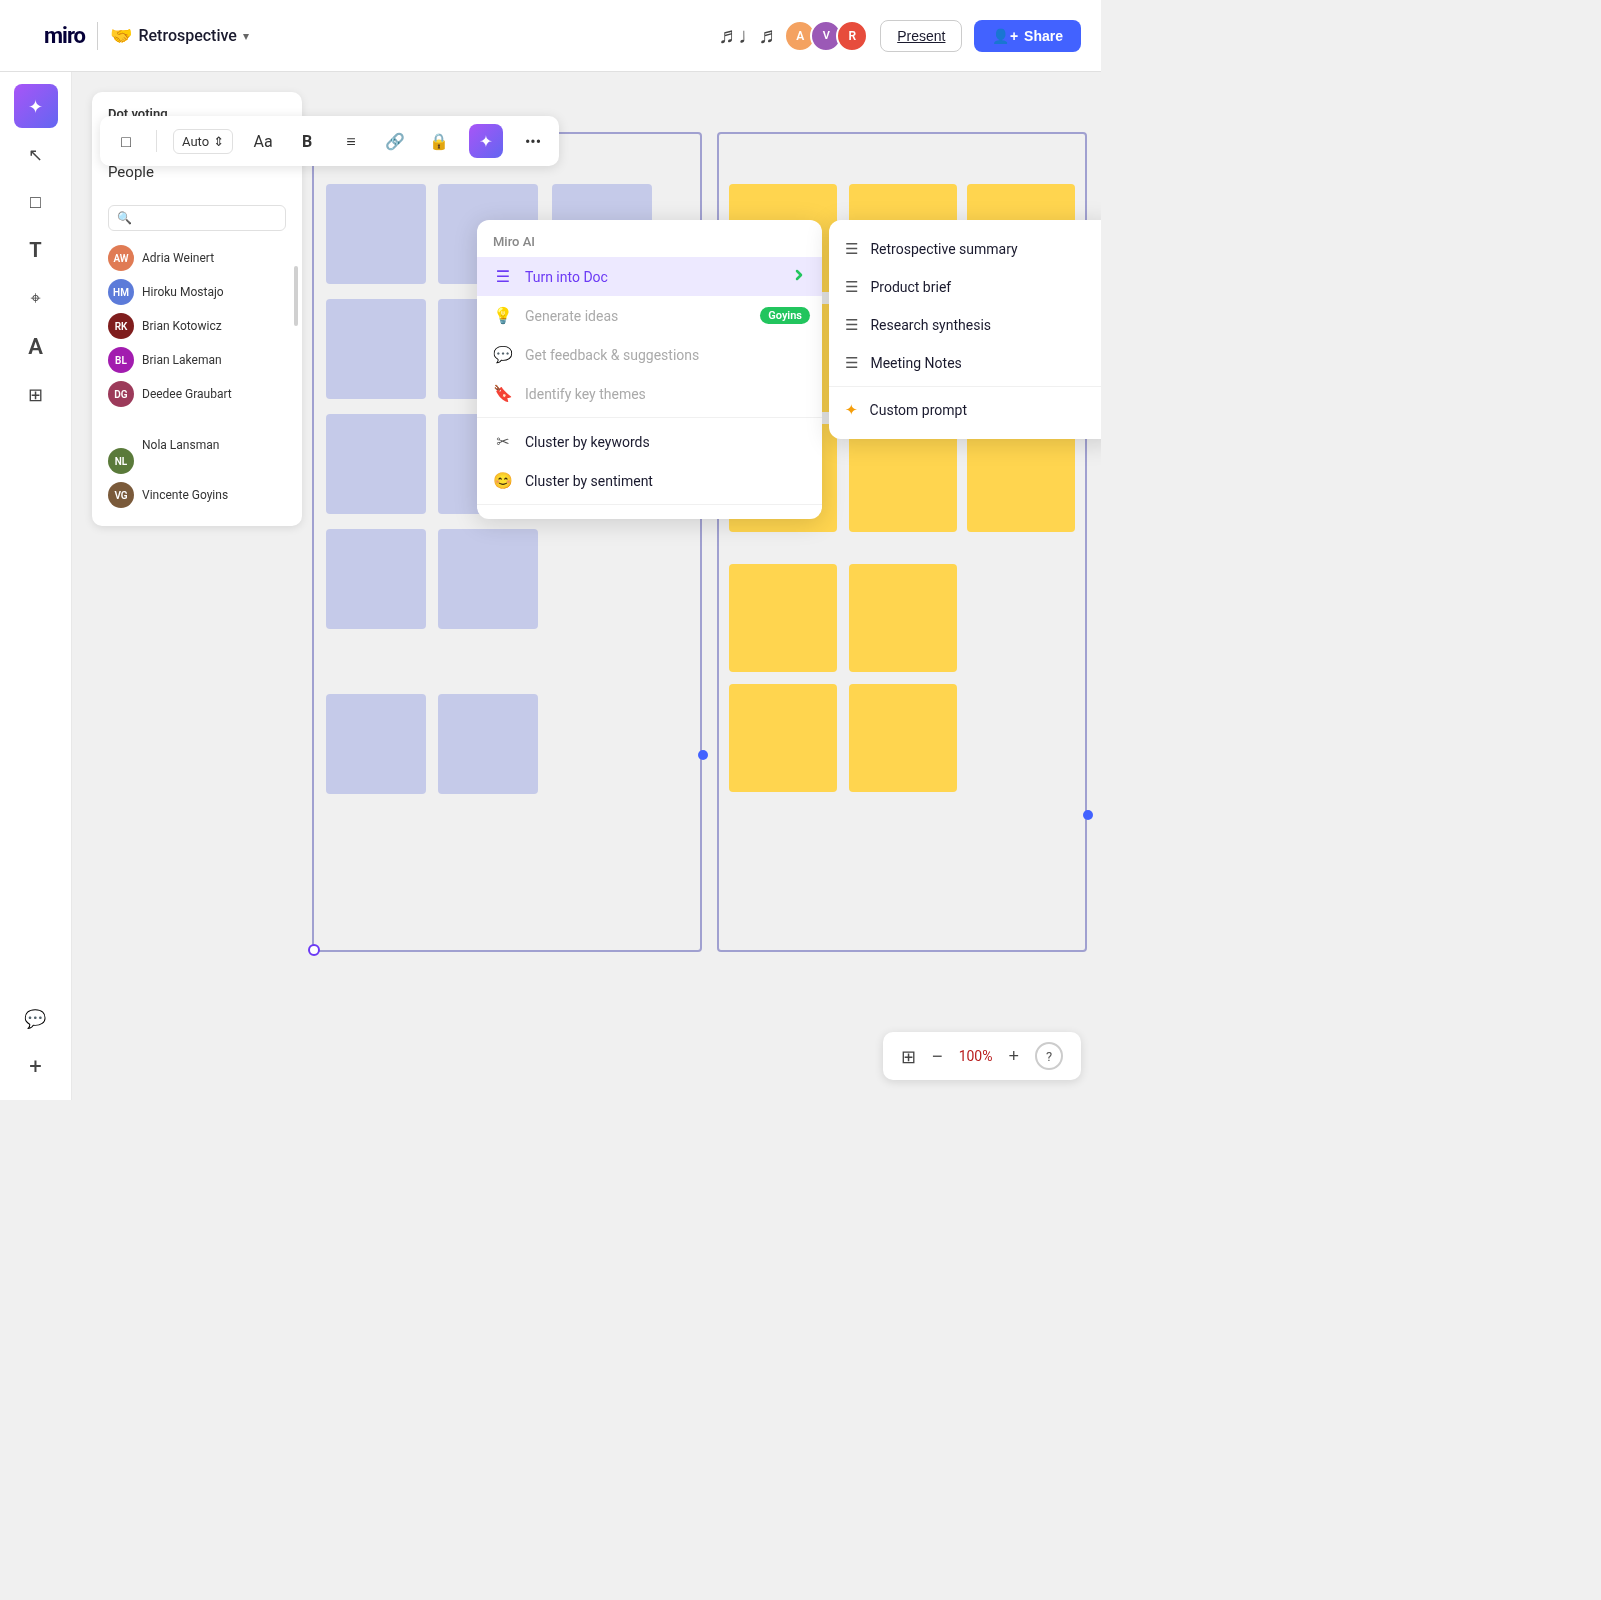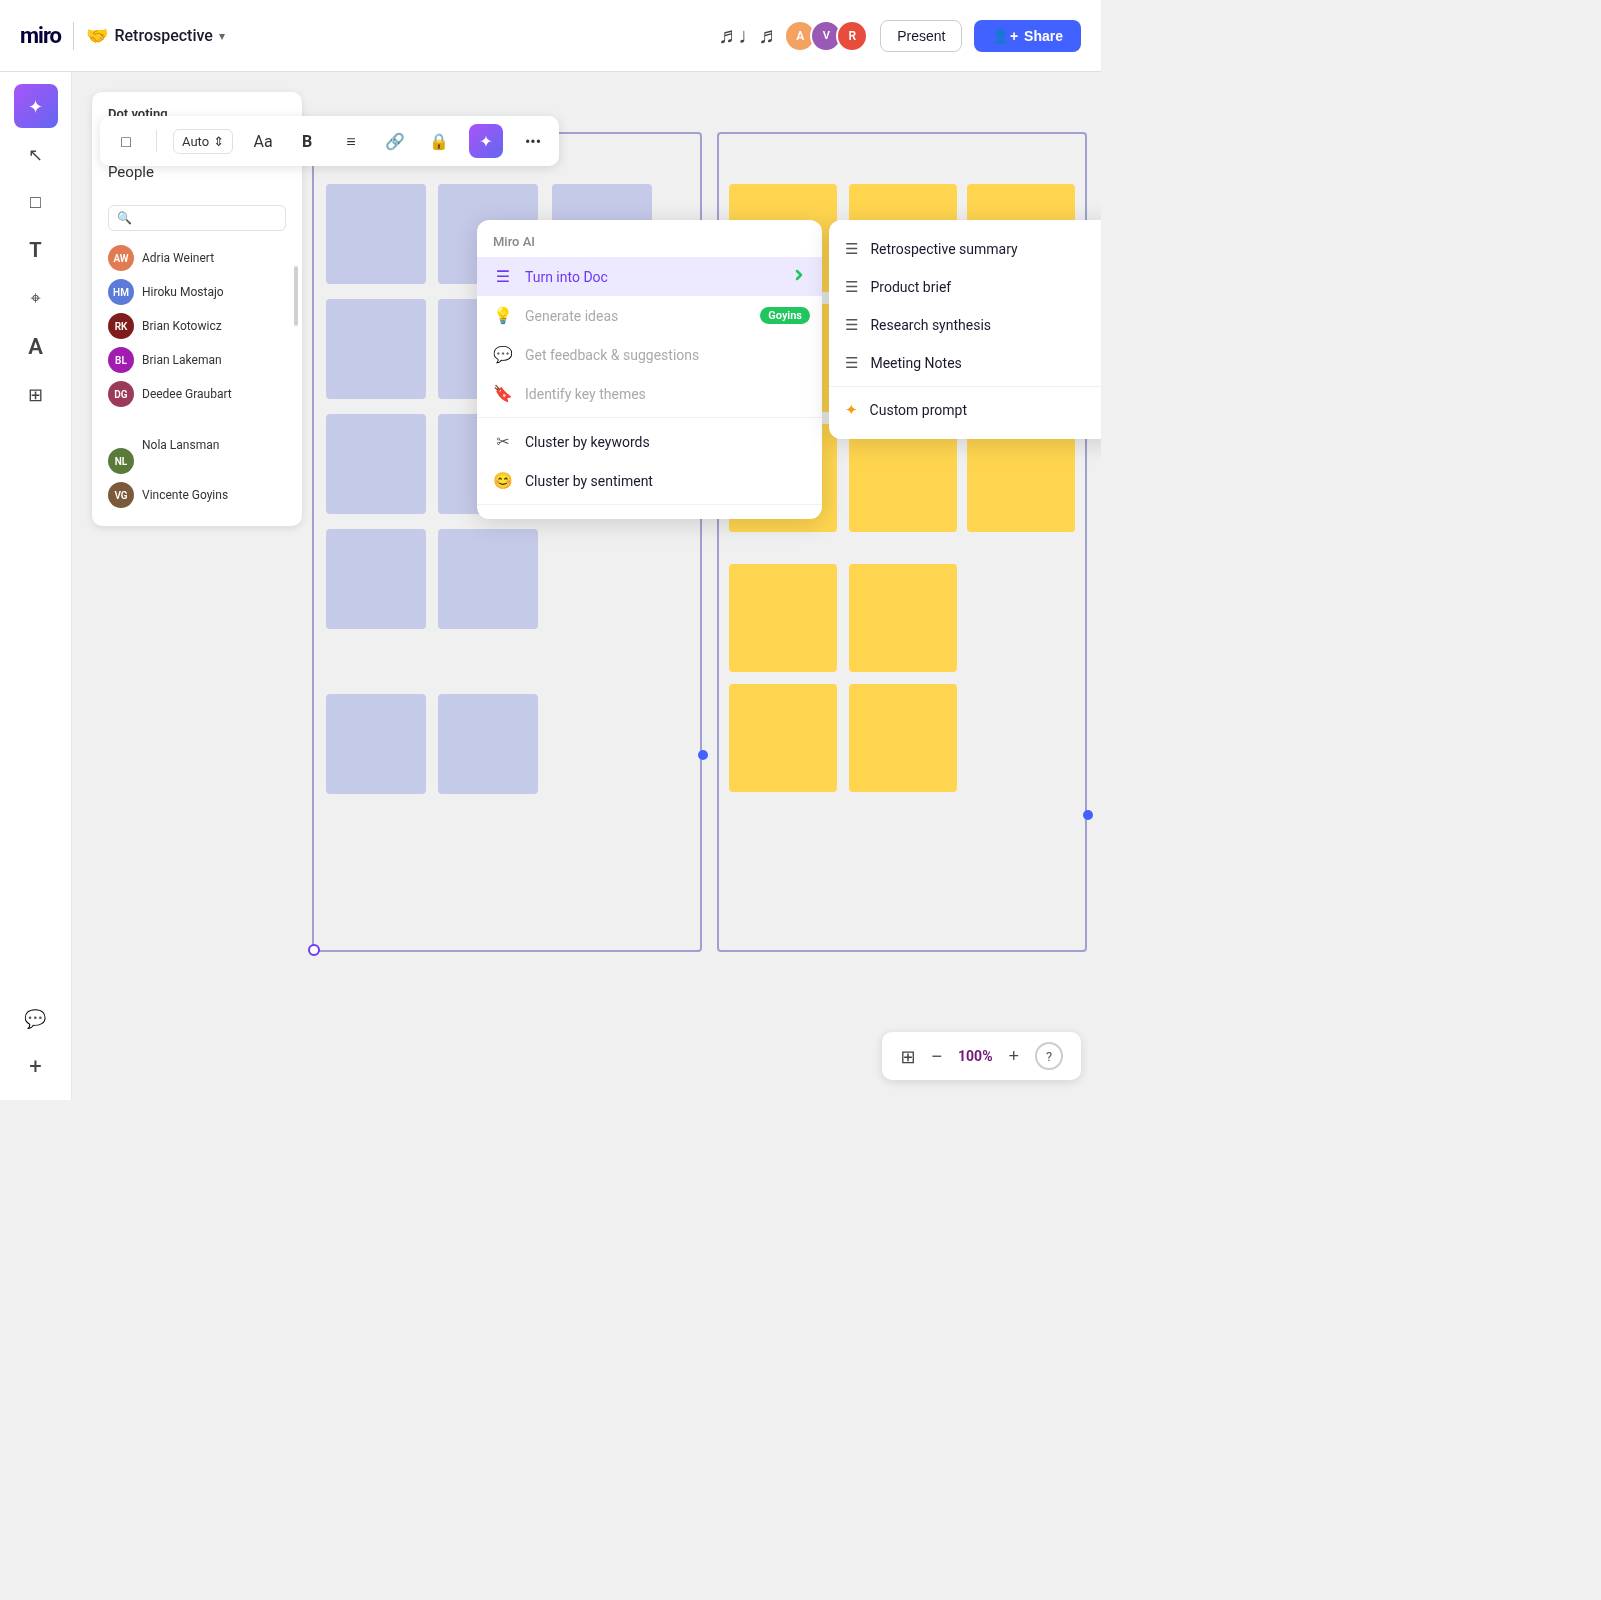--- a/index.html
+++ b/index.html
@@ -27,20 +27,21 @@
     .header-left {
       display: flex;
       align-items: center;
       gap: 12px;
     }
     .miro-logo {
       font-size: 22px;
       font-weight: 700;
       color: #050038;
       letter-spacing: -1px;
+      margin-left: 24px;
     }
     .header-divider {
       width: 1px;
       height: 28px;
       background: #d0d0d0;
     }
     .board-name {
       display: flex;
       align-items: center;
       gap: 6px;
@@ -93,20 +94,21 @@
     .avatar-3 { background: #e74c3c; }
     .present-btn {
       background: #fff;
       border: 1.5px solid #ccc;
       padding: 7px 16px;
       border-radius: 8px;
       font-size: 14px;
       font-weight: 500;
       cursor: pointer;
       color: #1a1a2e;
+      text-decoration: underline;
     }
     .share-btn {
       background: #4262ff;
       color: #fff;
       border: none;
       padding: 8px 18px;
       border-radius: 8px;
       font-size: 14px;
       font-weight: 600;
       cursor: pointer;
@@ -454,22 +456,22 @@
       border-radius: 10px;
       box-shadow: 0 2px 10px rgba(0,0,0,0.12);
       display: flex;
       align-items: center;
       gap: 14px;
       padding: 10px 18px;
       z-index: 90;
     }
     .zoom-level {
       font-size: 14px;
-      font-weight: 700;
-      color: #701a75;
+      font-weight: 400;
+      color: #b91c1c;
     }
     .zoom-btn {
       font-size: 18px;
       color: #444;
       cursor: pointer;
       background: none;
       border: none;
       padding: 0 2px;
     }
     .layers-icon {

